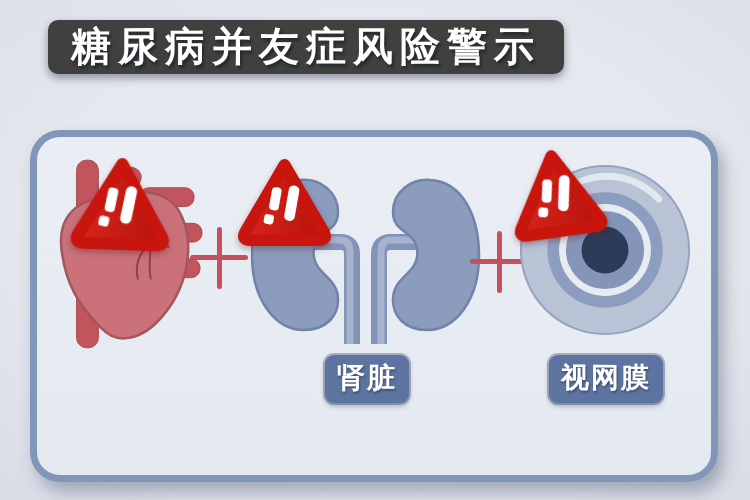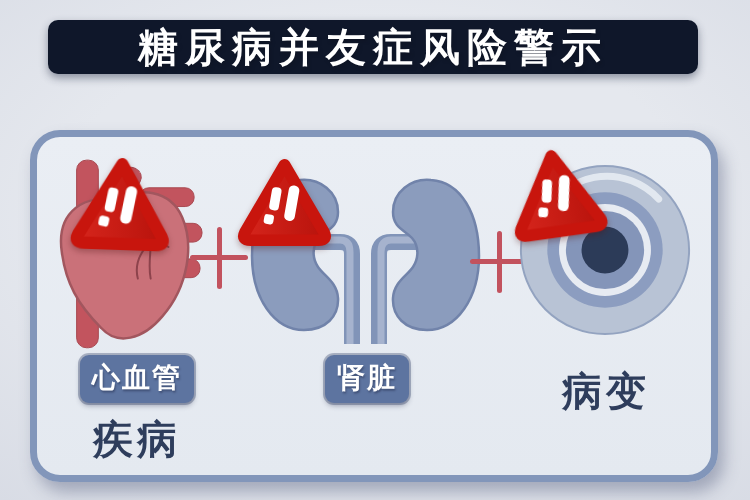--- a/index.html
+++ b/index.html
@@ -6,24 +6,24 @@
   body{
     width:750px;height:500px;overflow:hidden;
     font-family:"Liberation Sans","DejaVu Sans",sans-serif;
     background:radial-gradient(120% 110% at 50% 42%, #e5e8ee 35%, #d4d8e2 78%, #bfc5d2 100%);
     position:relative;
   }
   .stage{position:absolute;inset:0;}
 
   
   .banner{
-    position:absolute;left:48px;top:20px;width:650px;height:54px;
-    background:#0f172a;border-radius:10px;
+    position:absolute;left:48px;top:20px;width:516px;height:54px;
+    background:#404040;border-radius:10px;
     box-shadow:0 4px 9px rgba(30,40,65,.45);
-    display:flex;align-items:center;justify-content:center;
+    display:flex;align-items:flex-end;justify-content:center;
   }
   .banner-title{
     color:#ffffff;font-size:40px;font-weight:800;letter-spacing:7px;
     text-shadow:2px 3px 3px rgba(15,20,35,.55);
     white-space:nowrap;
   }
 
   
   .card{
     position:absolute;left:30px;top:130px;width:688px;height:352px;
@@ -156,26 +156,22 @@
     </linearGradient>
       </defs>
     <path d="M50 7 L91 77 Q95 85 85 85 L15 85 Q5 85 9 77 Z" fill="url(#tg3)" stroke="#c8150d" stroke-width="12" stroke-linejoin="round"></path>
     <g fill="#ffffff" transform="rotate(10 50 52)">
       <rect x="34" y="32" width="10" height="24" rx="4"></rect>
       <rect x="31" y="61" width="10" height="10" rx="3"></rect>
       <rect x="51" y="27" width="11" height="37" rx="5"></rect>
     </g>
   </svg>
 
-  <div class="col" style="left:37px;">
-    <span class="badge">心血管</span>
-    <div class="organ-label">疾病</div>
-  </div>
 
   <div class="col" style="left:267px;text-decoration:underline;">
     <span class="badge">肾脏</span>
   </div>
 
   <div class="col" style="left:506px;">
-    <div class="organ-label">病变</div>
+    <span class="badge">视网膜</span>
   </div>
 
 </div>
 
 </body></html>

